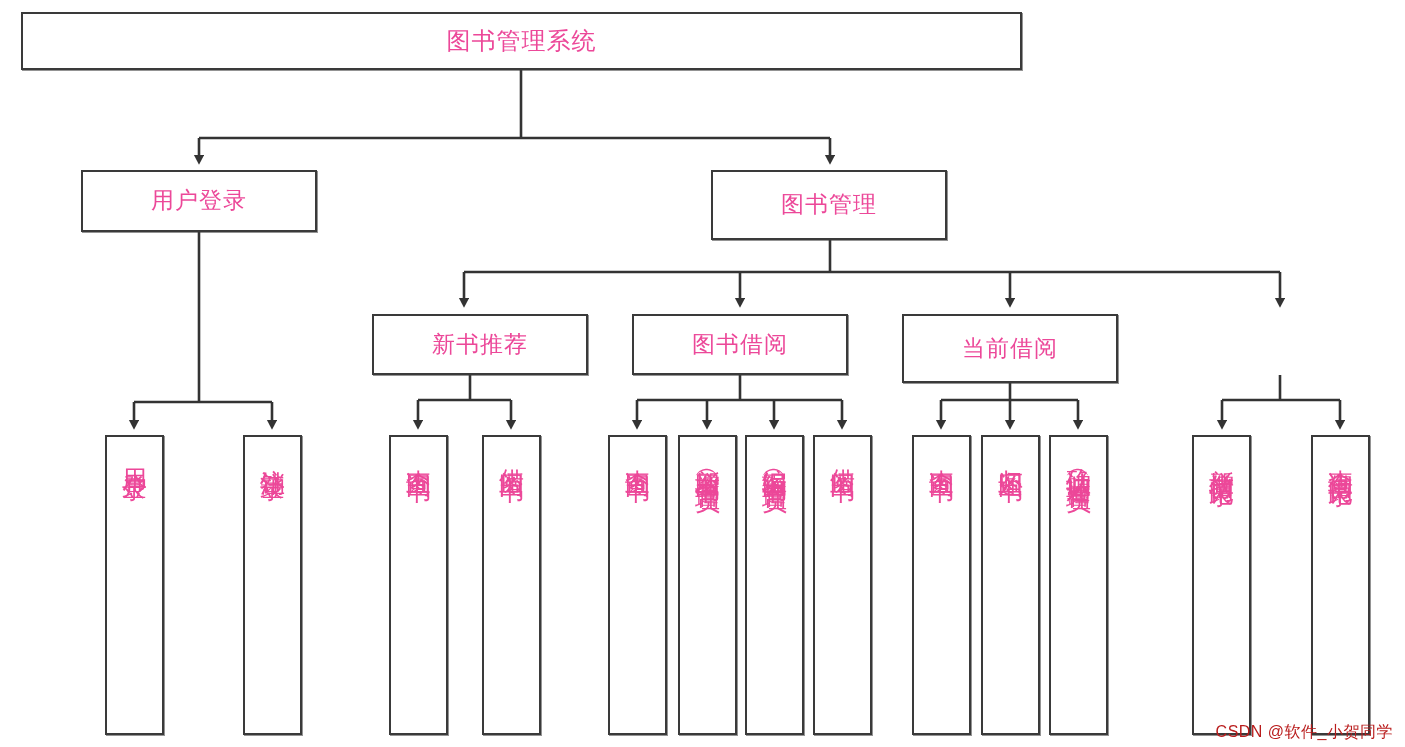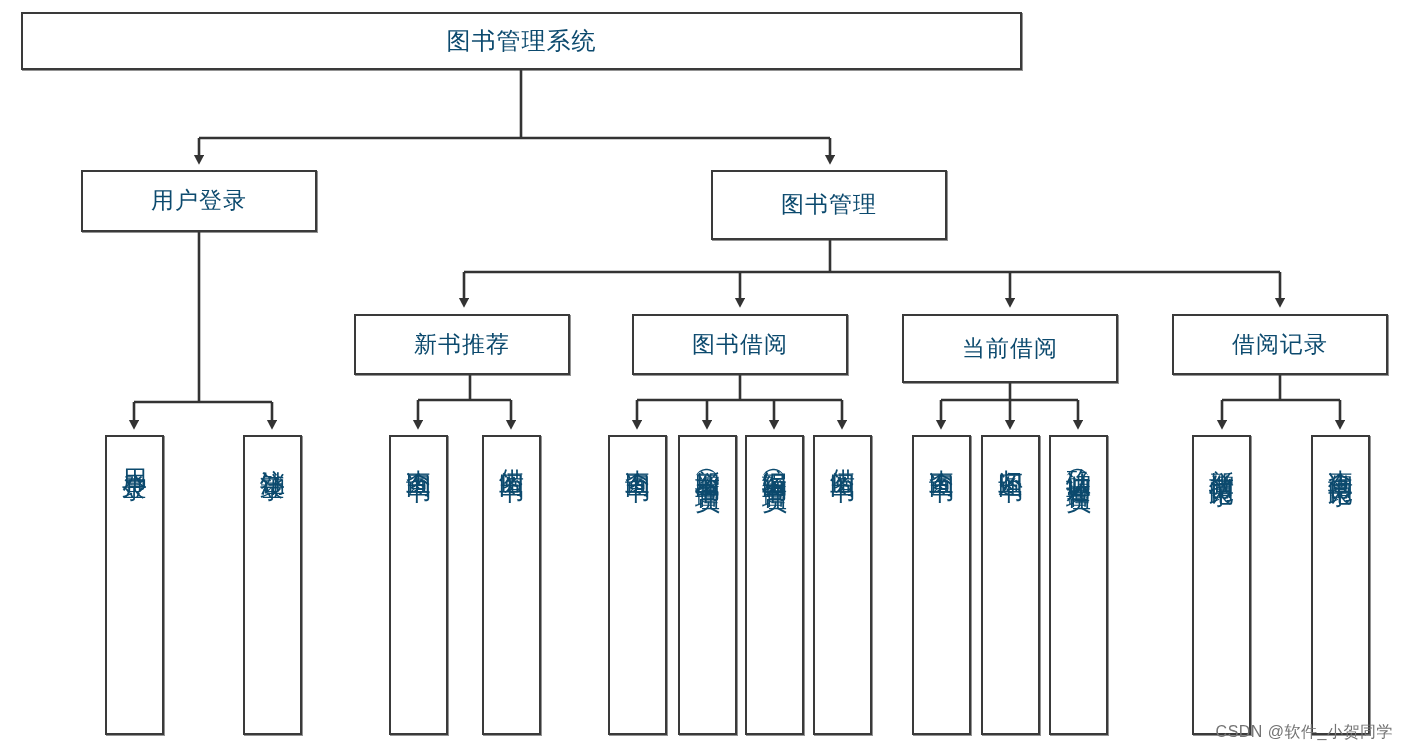--- a/index.html
+++ b/index.html
@@ -12,21 +12,21 @@
 
   svg.links{position:absolute;left:0;top:0;width:1405px;height:747px;pointer-events:none;}
 
   .node{
     position:absolute;
     box-sizing:border-box;
     background:#ffffff;
     border:2px solid #3a3a3a;
     box-shadow:1px 1px 0 rgba(60,60,60,0.55);
     display:flex;align-items:center;justify-content:center;
-    color:#0c4a6e;
+    color:#ec4899;
   }
   .node .lbl{
     display:block;
     text-align:center;
     line-height:1.12;
     white-space:nowrap;
   }
   .node.horiz .lbl{font-size:23px;letter-spacing:1px;}
   .node.root .lbl{font-size:24px;letter-spacing:1px;}
 
@@ -41,21 +41,21 @@
     font-size:25px;
     line-height:1.0;
     letter-spacing:3px;
     white-space:normal;
   }
 
   #watermark{
     position:absolute;
     right:12px;bottom:4px;
     font-size:16px;
-    color:#737373;
+    color:#b91c1c;
     letter-spacing:0.5px;
     white-space:nowrap;
     user-select:none;
   }
 </style>
 </head>
 <body>
 
 <div id="stage">
 
@@ -113,31 +113,28 @@
     <span class="lbl">图书管理系统</span>
   </div>
 
   <div class="node horiz" style="left:81px;top:170px;width:236px;height:62px;">
     <span class="lbl">用户登录</span>
   </div>
   <div class="node horiz" style="left:711px;top:170px;width:236px;height:70px;">
     <span class="lbl">图书管理</span>
   </div>
 
-  <div class="node horiz" style="left:354px;top:314px;width:216px;height:61px;">
+  <div class="node horiz" style="left:372px;top:314px;width:216px;height:61px;">
     <span class="lbl">新书推荐</span>
   </div>
   <div class="node horiz" style="left:632px;top:314px;width:216px;height:61px;">
     <span class="lbl">图书借阅</span>
   </div>
   <div class="node horiz" style="left:902px;top:314px;width:216px;height:69px;">
     <span class="lbl">当前借阅</span>
-  </div>
-  <div class="node horiz" style="left:1172px;top:314px;width:216px;height:61px;">
-    <span class="lbl">借阅记录</span>
   </div>
 
   <div class="node vert" style="left:105px;top:435px;width:59px;height:300px;">
     <span class="lbl">用户登录</span>
   </div>
   <div class="node vert" style="left:243px;top:435px;width:59px;height:300px;">
     <span class="lbl">注销登录</span>
   </div>
 
   <div class="node vert" style="left:389px;top:435px;width:59px;height:300px;">

